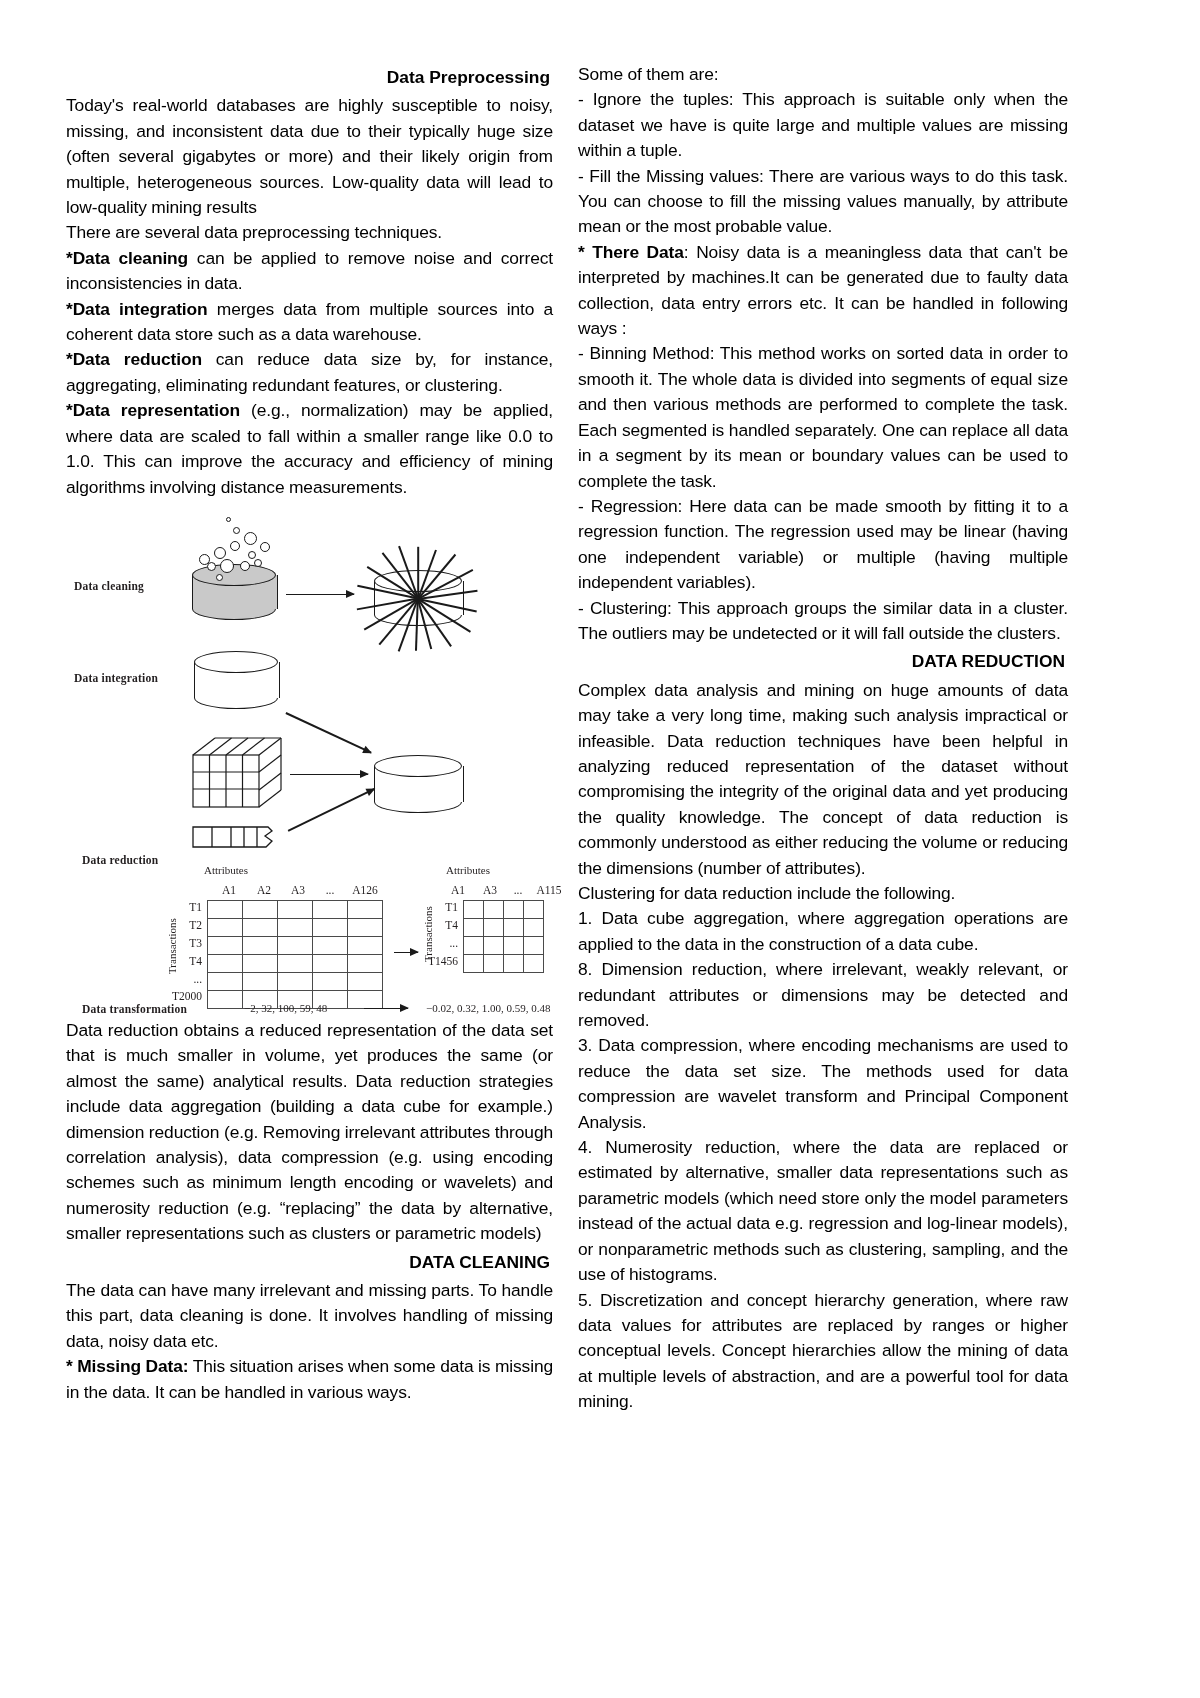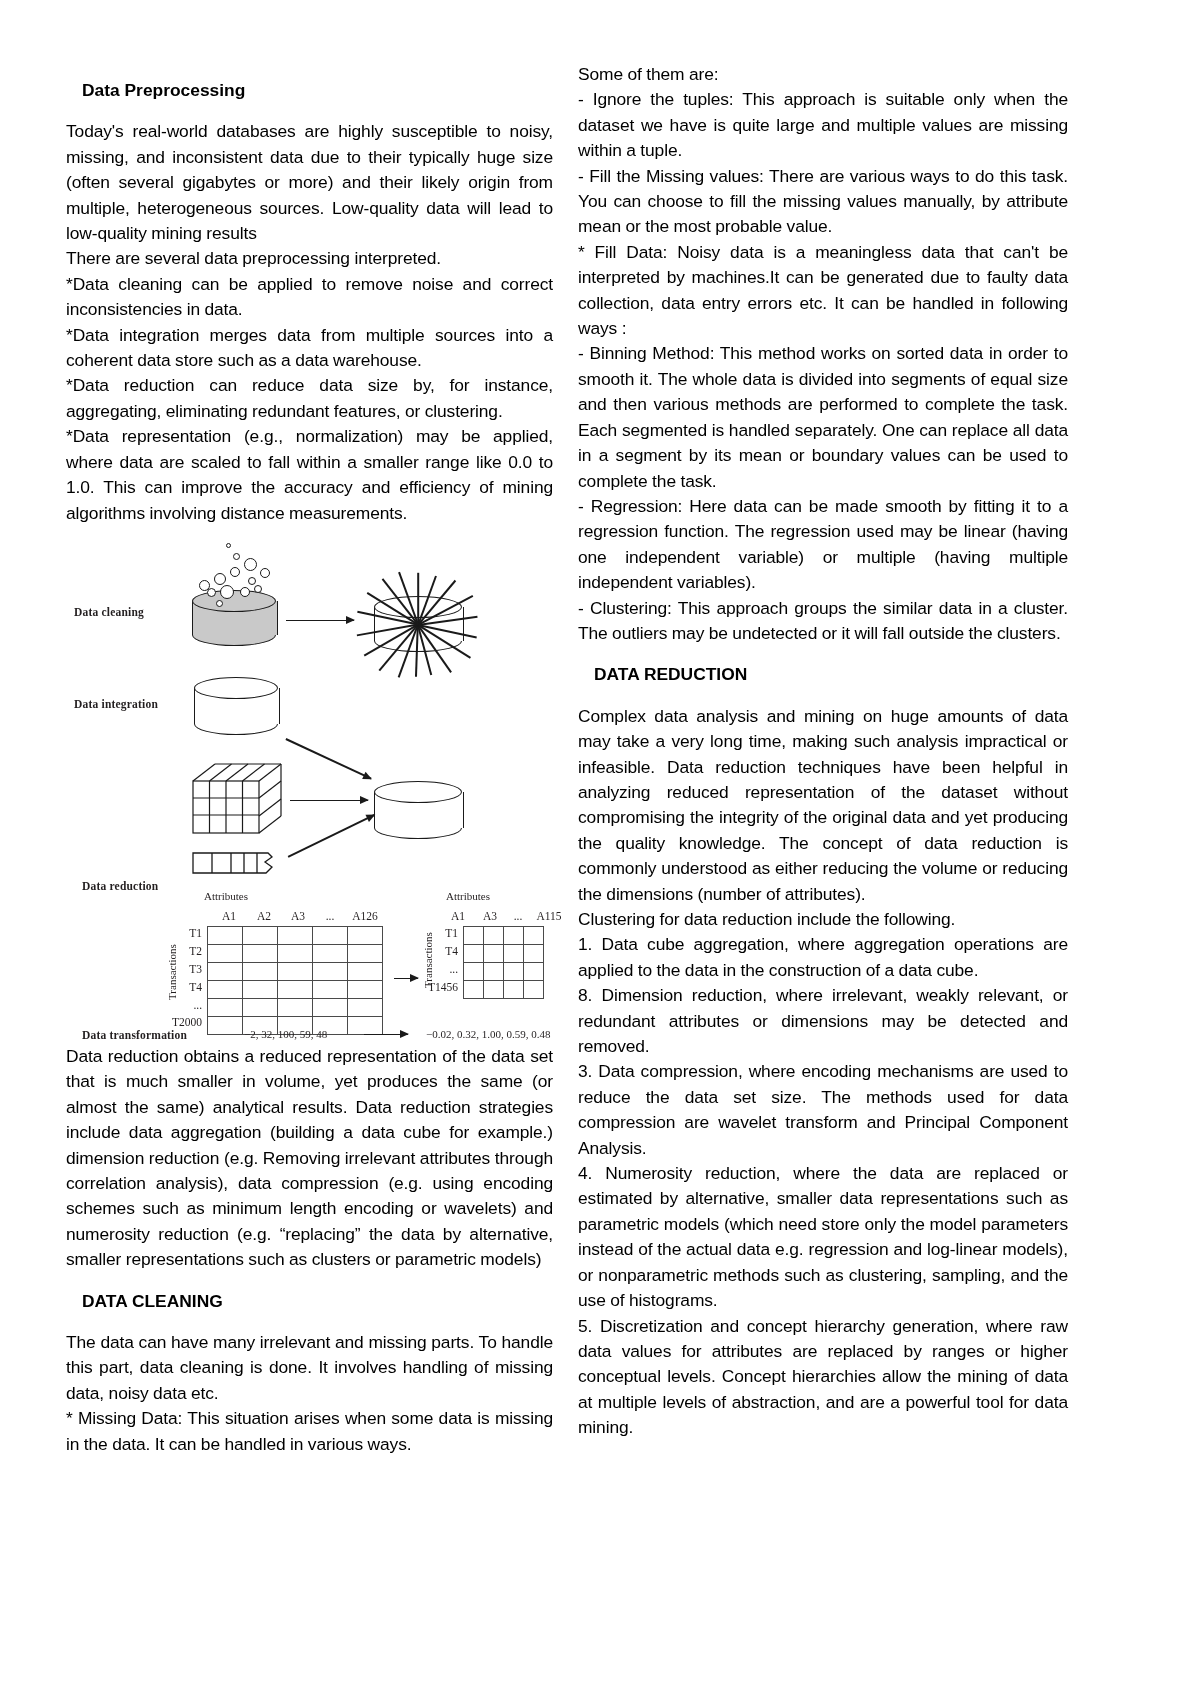--- a/index.html
+++ b/index.html
@@ -37,27 +37,27 @@
   p {
     margin: 0;
     font-size: 17.4px;
     line-height: 25.4px;
     text-align: justify;
     text-justify: inter-word;
     letter-spacing: -0.12px;
     word-spacing: -0.2px;
   }
   p.nojust { text-align: left; }
-  .b { font-weight: normal; margin-top: 44px; }
+  .b { font-weight: bold; margin-top: 44px; }
   h3.head {
-    margin: 16px;
+    margin: 3px;
     font-size: 17.4px;
     line-height: 25.4px;
     font-weight: bold;
-    text-align: left;
+    text-align: right;
   }
 
   
   .figure {
     width: 470px;
     margin: 12px 0 6px 8px;
     position: relative;
     height: 500px;
   }
   .fig-label {
@@ -193,21 +193,21 @@
 
 <div class="page">
   <div class="columns">
 
     <div class="col left">
 
       <h3 class="head">Data Preprocessing</h3>
 
       <p>Today's real-world databases are highly susceptible to noisy, missing, and inconsistent data due to their typically huge size (often several gigabytes or more) and their likely origin from multiple, heterogeneous sources. Low-quality data will lead to low-quality mining results</p>
 
-      <p class="nojust">There are several data preprocessing interpreted.</p>
+      <p class="nojust">There are several data preprocessing techniques.</p>
 
       <p><span class="b"><span>*</span><span>Data cleaning</span></span><span> can be applied to remove noise and correct inconsistencies in data.</span></p>
 
       <p><span class="b"><span>*</span><span>Data integration</span></span><span> merges data from multiple sources into a coherent data store such as a data warehouse.</span></p>
 
       <p><span class="b"><span>*</span><span>Data reduction</span></span><span> can reduce data size by, for instance, aggregating, eliminating redundant features, or clustering.</span></p>
 
       <p><span class="b"><span>*</span><span>Data representation</span></span><span> (e.g., normalization) may be applied, where data are scaled to fall within a smaller range like 0.0 to 1.0. This can improve the accuracy and efficiency of mining algorithms involving distance measurements.</span></p>
 
       <div class="figure">
@@ -440,21 +440,21 @@
     </div>
 
     <div class="col right">
 
       <p class="nojust">Some of them are:</p>
 
       <p>- Ignore the tuples: This approach is suitable only when the dataset we have is quite large and multiple values are missing within a tuple.</p>
 
       <p>- Fill the Missing values: There are various ways to do this task. You can choose to fill the missing values manually, by attribute mean or the most probable value.</p>
 
-      <p><span class="b">* Fill Data</span><span>: Noisy data is a meaningless data that can't be interpreted by machines.It can be generated due to faulty data collection, data entry errors etc. It can be handled in following ways :</span></p>
+      <p><span class="b">* There Data</span><span>: Noisy data is a meaningless data that can't be interpreted by machines.It can be generated due to faulty data collection, data entry errors etc. It can be handled in following ways :</span></p>
 
       <p>- Binning Method: This method works on sorted data in order to smooth it. The whole data is divided into segments of equal size and then various methods are performed to complete the task. Each segmented is handled separately. One can replace all data in a segment by its mean or boundary values can be used to complete the task.</p>
 
       <p>- Regression: Here data can be made smooth by fitting it to a regression function. The regression used may be linear (having one independent variable) or multiple (having multiple independent variables).</p>
 
       <p>- Clustering: This approach groups the similar data in a cluster. The outliers may be undetected or it will fall outside the clusters.</p>
 
       <h3 class="head">DATA REDUCTION</h3>
 
       <p>Complex data analysis and mining on huge amounts of data may take a very long time, making such analysis impractical or infeasible. Data reduction techniques have been helpful in analyzing reduced representation of the dataset without compromising the integrity of the original data and yet producing the quality knowledge. The concept of data reduction is commonly understood as either reducing the volume or reducing the dimensions (number of attributes).</p>

